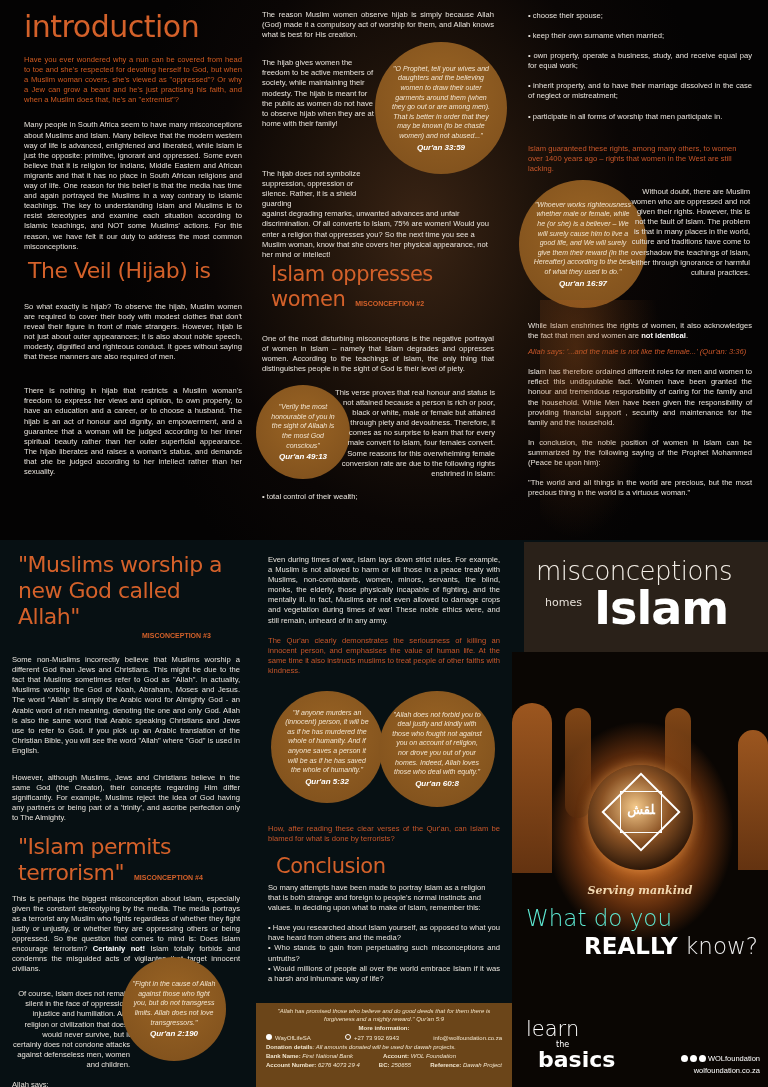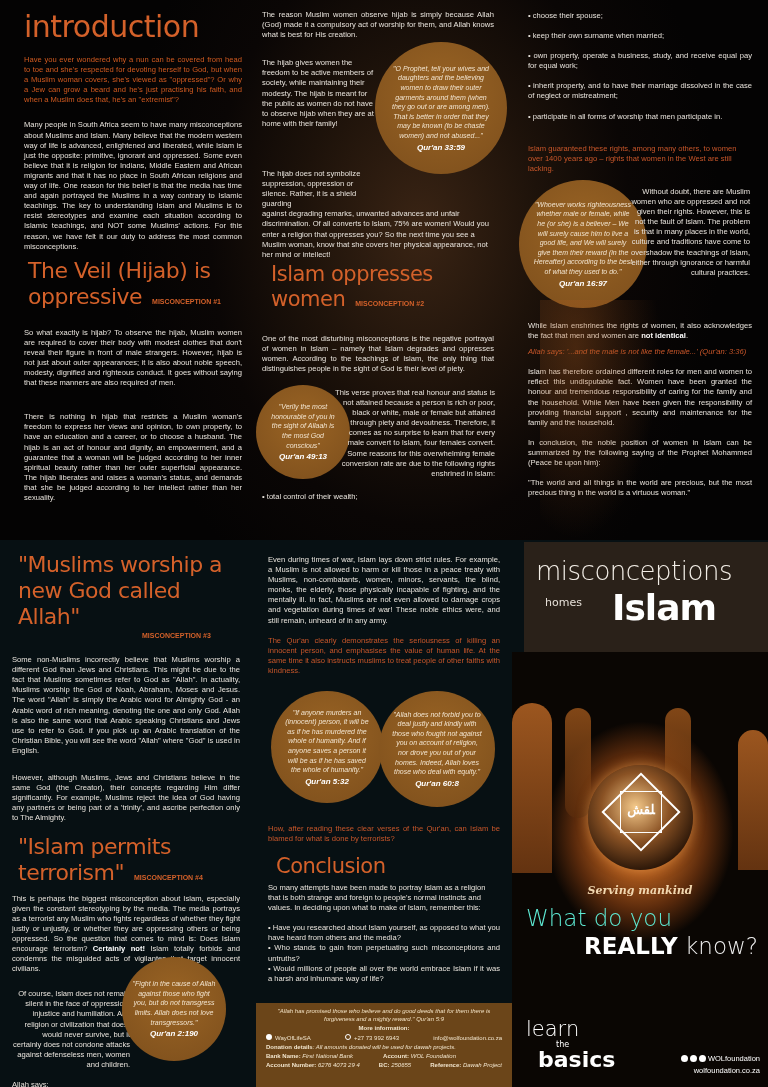--- a/index.html
+++ b/index.html
@@ -29,24 +29,20 @@
 <body>
 
 <div class="page top">
 
   <div class="col" style="left:24px;top:10px;width:218px;">
     <h1 class="h-big" style="font-size:30px;line-height:34px;margin-bottom:11px;">introduction</h1>
     <p class="orange" style="margin-bottom:15px;">Have you ever wondered why a nun can be covered from head to toe and she's respected for devoting herself to God, but when a Muslim woman covers, she's viewed as "oppressed"? Or why a Jew can grow a beard and he's just practising his faith, and when a Muslim does that, he's an "extremist"?</p>
     <p style="margin-bottom:6px;">Many people in South Africa seem to have many misconceptions about Muslims and Islam. Many believe that the modern western way of life is advanced, enlightened and liberated, while Islam is just the opposite: primitive, ignorant and oppressed. Some even believe that it is religion for Indians, Middle Eastern and African migrants and that it has no place in South African religions and way of life. One reason for this belief is that the media has time and again portrayed the Muslims in a way contrary to Islamic teachings. The key to understanding Islam and Muslims is to resist stereotypes and examine each situation according to Islamic teachings, and NOT some Muslims' actions. For this reason, we have felt it our duty to address the most common misconceptions.</p>
     <div style="padding-left:4px;">
       <div class="h-big" style="font-size:22px;line-height:26px;">The Veil (Hijab) is</div>
-      <div style="display:flex;align-items:baseline;gap:10px;">
-        <span class="h-big" style="font-size:22px;line-height:26px;">oppressive</span>
-        <span class="mis">MISCONCEPTION #1</span>
-      </div>
     </div>
     <p style="margin-top:18px;margin-bottom:24px;">So what exactly is hijab? To observe the hijab, Muslim women are required to cover their body with modest clothes that don't reveal their figure in front of male strangers. However, hijab is not just about outer appearances; it is also about noble speech, modesty, dignified and righteous conduct. It goes without saying that these manners are also required of men.</p>
     <p>There is nothing in hijab that restricts a Muslim woman's freedom to express her views and opinion, to own property, to have an education and a career, or to choose a husband. The hijab is an act of honour and dignity, an empowerment, and a guarantee that a woman will be judged according to her inner spiritual beauty rather than her outer superficial appearance. The hijab liberates and raises a woman's status, and demands that she be judged according to her intellect rather than her sexuality.</p>
   </div>
 
   <div class="col" style="left:262px;top:10px;width:232px;">
     <p style="margin-bottom:18px;">The reason Muslim women observe hijab is simply because Allah (God) made it a compulsory act of worship for them, and Allah knows what is best for His creation.</p>
     <p style="width:112px;text-align:left;">The hijab gives women the freedom to be active members of society, while maintaining their modesty. The hijab is meant for the public as women do not have to observe hijab when they are at home with their family!</p>
     <p style="width:112px;text-align:left;margin-top:40px;margin-bottom:0;">The hijab does not symbolize suppression, oppression or silence. Rather, it is a shield guarding</p>
     <p style="text-align:left;">against degrading remarks, unwanted advances and unfair discrimination. Of all converts to Islam, 75% are women! Would you enter a religion that oppresses you? So the next time you see a Muslim woman, know that she covers her physical appearance, not her mind or intellect!</p>
@@ -157,21 +153,21 @@
   <div style="position:absolute;left:665px;top:168px;width:26px;height:110px;border-radius:13px;background:linear-gradient(#b4621f,#5a2c0c);opacity:.7;"></div>
   <div style="position:absolute;left:588px;top:225px;width:105px;height:105px;border-radius:50%;background:radial-gradient(circle at 45% 40%,#f4c98a 0%,#8a5224 40%,#2a1608 75%);box-shadow:0 0 12px rgba(240,170,90,.5);"></div>
   <div style="position:absolute;left:613px;top:244px;width:56px;height:56px;border:2.5px solid #fff;transform:rotate(45deg);"></div>
   <div style="position:absolute;left:620px;top:251px;width:42px;height:42px;border:1.5px solid #fff;"></div>
   <div style="position:absolute;left:626px;top:262px;width:30px;text-align:center;color:#fff;font-family:'DejaVu Serif',serif;font-size:13px;font-weight:bold;">ﻠﻘﺶ</div>
   <div style="position:absolute;left:512px;top:344px;width:256px;text-align:center;color:#f1d7b0;font-family:'DejaVu Serif',serif;font-style:italic;font-weight:bold;font-size:11px;">Serving mankind</div>
 
   <div class="cover-band" style="top:2px;margin-left:12px;">
     <div style="position:absolute;left:12px;top:14px;font-family:'DejaVu Sans',sans-serif;font-weight:200;font-size:26px;color:#f2ede6;letter-spacing:-.5px;">misconceptions</div>
     <div style="position:absolute;left:21px;top:54px;font-family:'DejaVu Sans',sans-serif;font-size:11px;color:#e6e0d8;">homes</div>
-    <div style="position:absolute;left:88px;top:40px;font-family:'DejaVu Sans',sans-serif;font-weight:bold;font-size:36px;line-height:52px;color:#fff;letter-spacing:-1px;text-align:right;">Islam</div>
+    <div style="position:absolute;left:70px;top:40px;font-family:'DejaVu Sans',sans-serif;font-weight:bold;font-size:46px;line-height:52px;color:#fff;letter-spacing:-1px;text-align:right;">Islam</div>
   </div>
 
   <div style="position:absolute;left:526px;top:364px;width:236px;color:#fff;font-family:'DejaVu Sans',sans-serif;">
     <div style="font-size:23px;font-weight:200;line-height:28px;color:#5eead4;">What do you</div>
     <div style="font-size:23px;line-height:28px;text-align:right;padding-right:4px;"><b>REALLY</b><span style="font-weight:200;color:#eee;"> know?</span></div>
   </div>
 
   <div style="position:absolute;left:526px;top:478px;color:#fff;font-family:'DejaVu Sans',sans-serif;">
     <div style="font-size:21px;font-weight:200;line-height:22px;">learn</div>
     <div style="font-size:8px;padding-left:30px;line-height:9px;">the</div>

